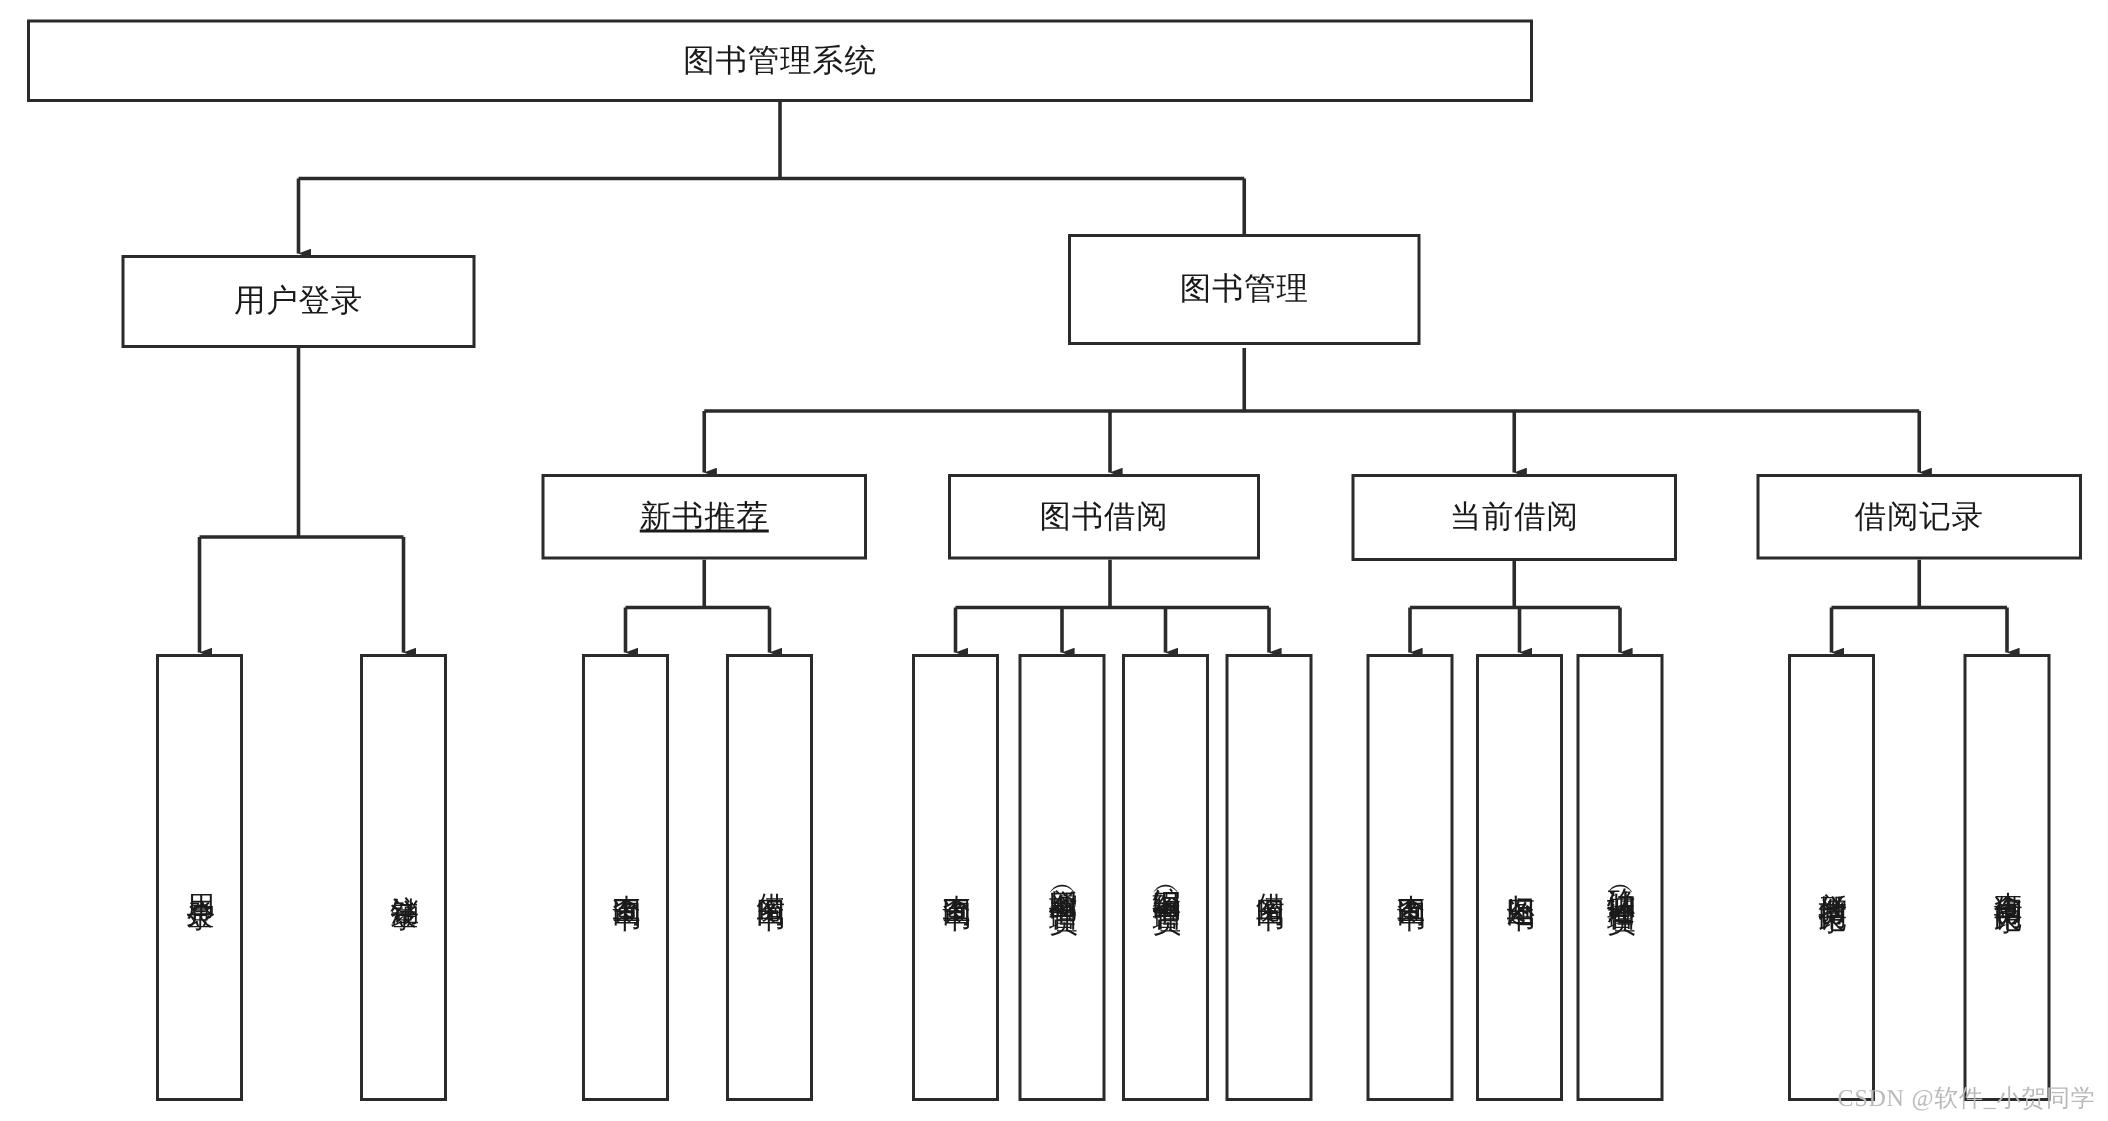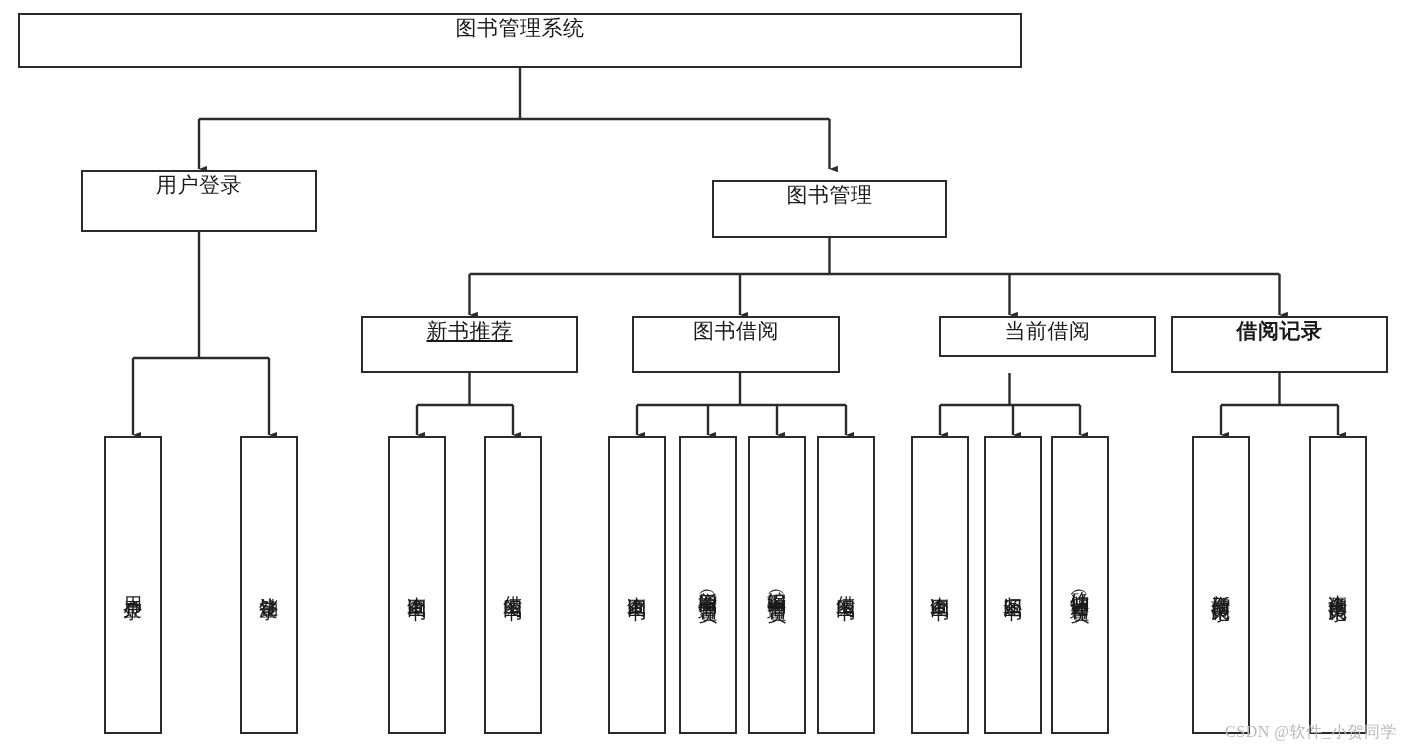--- a/index.html
+++ b/index.html
@@ -23,21 +23,21 @@
     top: 0;
     width: 1405px;
     height: 747px;
   }
   .node-box {
     position: absolute;
     box-sizing: border-box;
     border: 2px solid #2b2b2b;
     background: #ffffff;
     display: flex;
-    align-items: flex-start;
+    align-items: center;
     justify-content: center;
     color: #1a1a1a;
   }
   .node-label-h {
     font-size: 21px;
     line-height: 1.2;
     letter-spacing: 0.5px;
     white-space: nowrap;
   }
   .node-root .node-label-h {
@@ -116,34 +116,34 @@
       </g>
   </svg>
 
   <div class="node-box node-root" style="left: 18px; top: 13px; width: 1004px; height: 55px;">
     <span class="node-label-h">图书管理系统</span>
   </div>
 
   <div class="node-box" style="left: 81px; top: 170px; width: 236px; height: 62px;">
     <span class="node-label-h">用户登录</span>
   </div>
-  <div class="node-box" style="left: 712px; top: 180px; width: 235px; height: 58px;">
+  <div class="node-box" style="left: 712px; top: 156px; width: 235px; height: 74px;">
     <span class="node-label-h">图书管理</span>
   </div>
 
   <div class="node-box" style="left: 361px; top: 316px; width: 217px; height: 57px; text-decoration: underline;">
     <span class="node-label-h">新书推荐</span>
   </div>
   <div class="node-box" style="left: 632px; top: 316px; width: 208px; height: 57px;">
     <span class="node-label-h">图书借阅</span>
   </div>
-  <div class="node-box" style="left: 939px; top: 316px; width: 217px; height: 41px;">
+  <div class="node-box" style="left: 901px; top: 316px; width: 217px; height: 58px;">
     <span class="node-label-h">当前借阅</span>
   </div>
-  <div class="node-box" style="left: 1171px; top: 316px; width: 217px; height: 57px; font-weight: bold;">
+  <div class="node-box" style="left: 1171px; top: 316px; width: 217px; height: 57px;">
     <span class="node-label-h">借阅记录</span>
   </div>
 
   <div class="node-box node-leaf" style="left: 104px; top: 436px; width: 58px; height: 298px;">
     <span class="node-label-v">用户登录</span>
   </div>
   <div class="node-box node-leaf" style="left: 240px; top: 436px; width: 58px; height: 298px;">
     <span class="node-label-v">注销登录</span>
   </div>
 

